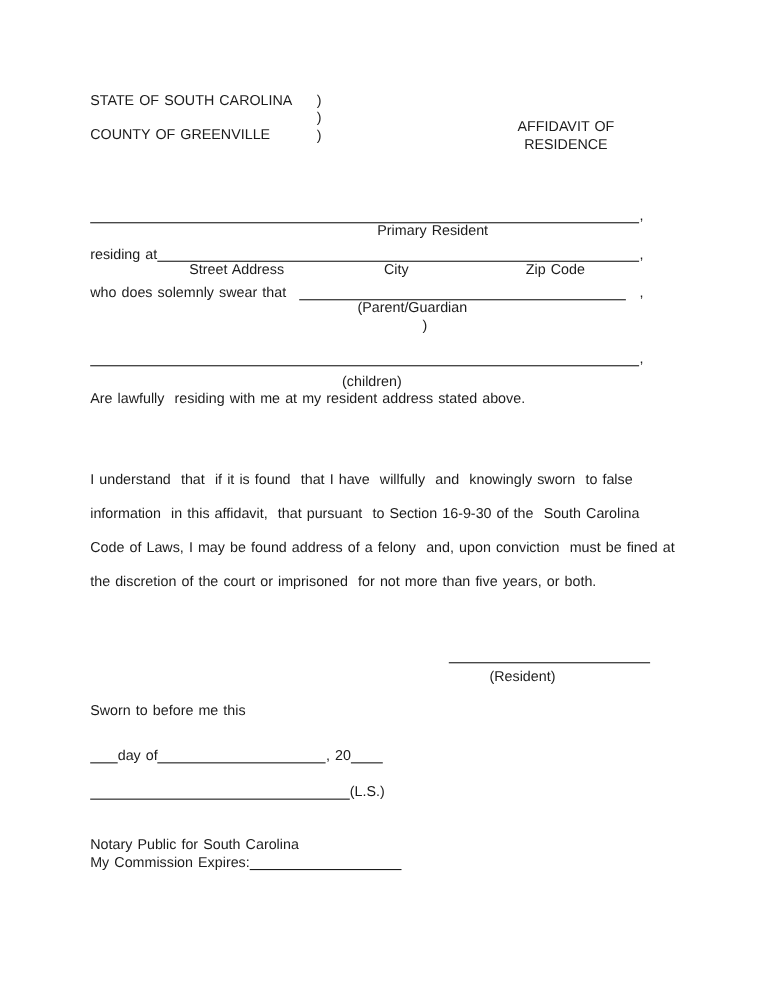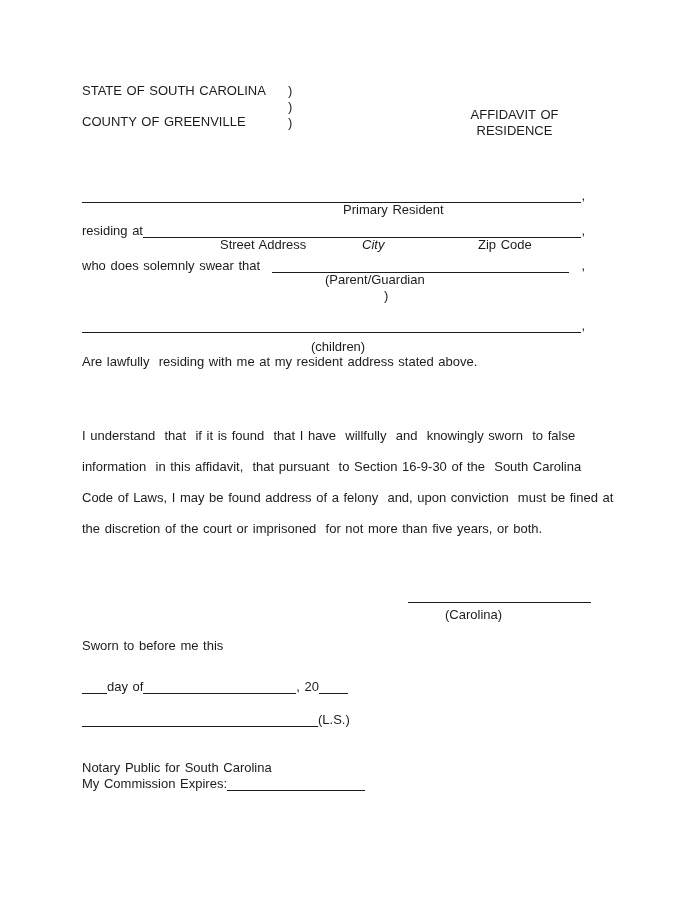--- a/index.html
+++ b/index.html
@@ -78,22 +78,22 @@
     <span class="blank grow"></span>
     <span class="t">,</span>
   </div>
   <div class="abs" style="left:343px; top:202px;">Primary Resident</div>
 
   <div class="row" style="top:221px; width:503px;">
     <span class="t">residing at</span>
     <span class="blank grow"></span>
     <span class="t">,</span>
   </div>
-  <div class="abs" style="left:172px; top:237px;margin-left:48px;">Street Address</div>
-  <div class="abs" style="left:362px; top:237px;font-style:italic;">City</div>
+  <div class="abs" style="left:172px; top:237px;">Street Address</div>
+  <div class="abs" style="left:349px; top:237px;">City</div>
   <div class="abs" style="left:478px; top:237px;">Zip Code</div>
 
   <div class="row" style="top:256px; width:503px;gap:12px;">
     <span class="t">who does solemnly swear that</span>
     <span class="blank grow"></span>
     <span class="t">,</span>
   </div>
   <div class="abs" style="left:325px; top:272px;">(Parent/Guardian</div>
   <div class="abs" style="left:384px; top:288px;">)</div>
 
@@ -105,21 +105,21 @@
   <div class="abs" style="left:82px; top:354px;">Are lawfully  residing with me at my resident address stated above.</div>
 
   <div>
     <div class="para-line" style="top:428px;">I understand  that  if it is found  that I have  willfully  and  knowingly sworn  to false</div>
     <div class="para-line" style="top:459px;">information  in this affidavit,  that pursuant  to Section 16-9-30 of the  South Carolina</div>
     <div class="para-line" style="top:490px;">Code of Laws, I may be found address of a felony  and, upon conviction  must be fined at</div>
     <div class="para-line" style="top:521px;">the discretion of the court or imprisoned  for not more than five years, or both.</div>
   </div>
 
   <div class="uline" style="left:408px; top:588px; width:183px; height:14px;"></div>
-  <div class="abs" style="left:445px; top:607px;">(Carolina)</div>
+  <div class="abs" style="left:445px; top:607px;">(Resident)</div>
 
   <div class="abs" style="left:82px; top:638px;">Sworn to before me this</div>
 
   <div class="row" style="top:677px; width:266px;text-align:center;">
     <span class="blank" style="flex:0 0 25px;"></span>
     <span class="t">day of</span>
     <span class="blank grow"></span>
     <span class="t">, 20</span>
     <span class="blank" style="flex:0 0 29px;"></span>
   </div>

